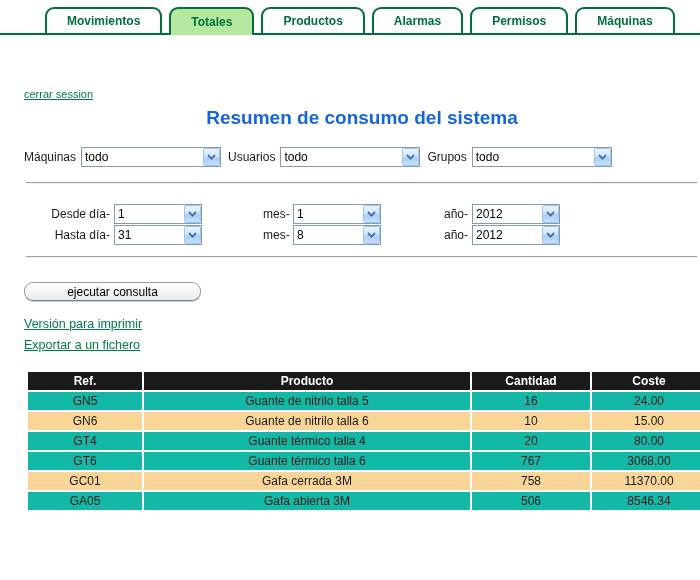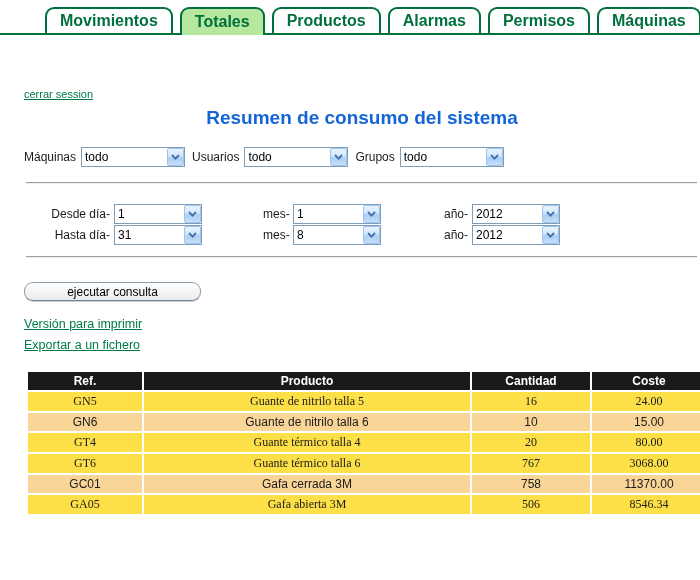--- a/index.html
+++ b/index.html
@@ -2,23 +2,23 @@
 <html><head>
 <meta charset="utf-8">
 <style>
   * { margin:0; padding:0; box-sizing:border-box; }
   html,body { width:700px; height:580px; background:#ffffff; overflow:hidden;
               font-family:"Liberation Sans", sans-serif; color:#1a1a1a; }
 
   
   .tab-bar { display:flex; align-items:flex-end; gap:7px; padding:7px 0 0 45px;
              border-bottom:2px solid #00703c; height:35px; }
-  .tab { height:26px; display:flex; align-items:center; padding:0 13px;
+  .tab { height:26px; display:flex; align-items:center; padding:0 20px;
          border:2px solid #00703c; border-bottom:none; border-radius:9px 9px 0 0;
-         background:#ffffff; color:#00703c; font-size:16px; font-weight:bold;
+         background:#ffffff; color:#00703c; font-size:12px; font-weight:bold;
          cursor:pointer; position:relative; }
   .tab.active { background:#b5e79e; height:28px; margin-bottom:-2px; z-index:2; }
 
   
   .main { padding:0 0 0 24px;margin-top:32px; }
   .logout { display:inline-block; margin-top:21px; font-size:11px;
             color:#007a45; text-decoration:underline; cursor:pointer; }
   .page-title { margin-top:5px; font-size:19px; font-weight:600; color:#1565d8;text-align:center; }
 
   
@@ -27,21 +27,21 @@
                   border:1px solid #7f9db9; background:#ffffff; border-radius:0;
                   font:12px "Liberation Sans", sans-serif; padding:0 19px 0 3px; color:#000; }
   .combo .arrow { position:absolute; top:1px; right:1px; width:17px; height:18px;
                   pointer-events:none; display:flex; align-items:center; justify-content:center;
                   border:1px solid #9ec3ec; border-radius:2px;
                   background:linear-gradient(180deg,#eaf4fe 0%,#cfe6fb 45%,#a9cef5 55%,#c6dff9 100%); }
 
   
   .filters { margin-top:18px; display:flex; align-items:center; font-size:12px; }
   .filters .flabel { margin-right:5px; }
-  .filters .combo { width:104px; margin-right:7px; }
+  .filters .combo { width:140px; margin-right:7px; }
 
   hr.rule { border:none; border-top:1px solid #9e9e9e; border-bottom:1px solid #efefef;
             margin:0 3px 0 2px; }
   .rule-1 { margin-top:15px !important; }
   .rule-2 { margin-top:11px !important; }
 
   
   .dates { margin-top:20px; font-size:12px; }
   .date-row { display:flex; align-items:center; height:20px; margin-bottom:1px; }
   .dlabel { text-align:right; padding-right:4px; }
@@ -59,21 +59,21 @@
                 text-decoration:underline; cursor:pointer; width:fit-content; }
   .green-link + .green-link { margin-top:7px; }
 
   
   table.results { margin:18px 0 0 2px; width:682px; table-layout:fixed;
                   border-collapse:separate; border-spacing:2px; background:#ffffff; }
   table.results th { background:#1a1a1a; color:#ffffff; font-size:12px; font-weight:bold;
                      padding:2px 2px; text-align:center; }
   table.results td { font-size:12px; padding:2px 2px; text-align:center; color:#1a1a1a; }
   tr.odd  td { background:#fad598; }
-  tr.even td { background:#fde047;font-family:Liberation Serif, serif; }
+  tr.even td { background:#14b8a6; }
 </style>
 </head>
 <body>
 
 <div class="tab-bar">
     <div class="tab">Movimientos</div>
     <div class="tab active">Totales</div>
     <div class="tab">Productos</div>
     <div class="tab">Alarmas</div>
     <div class="tab">Permisos</div>

